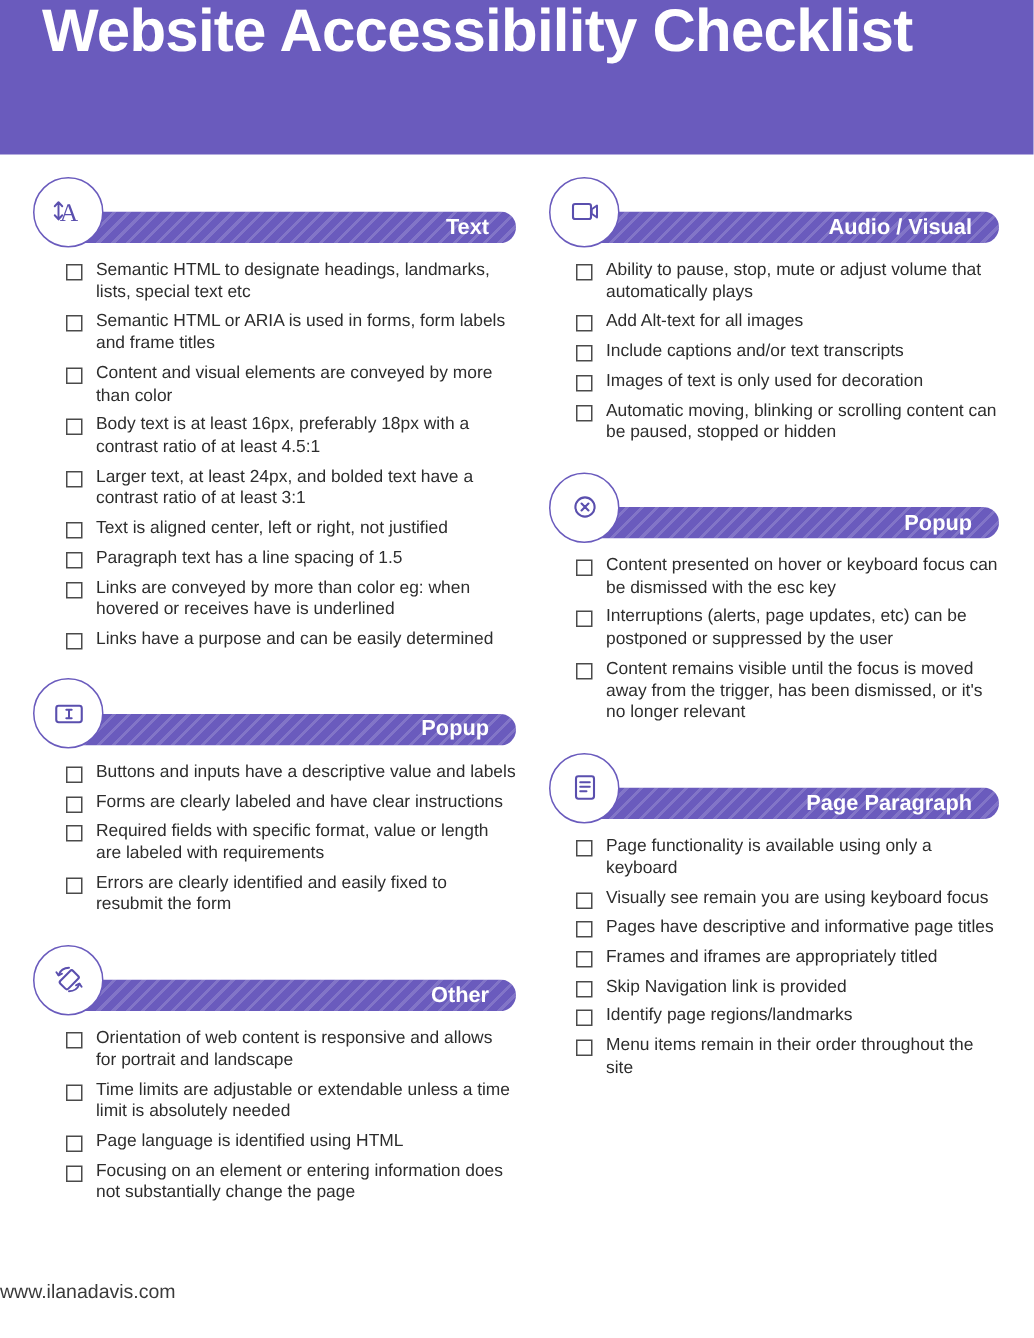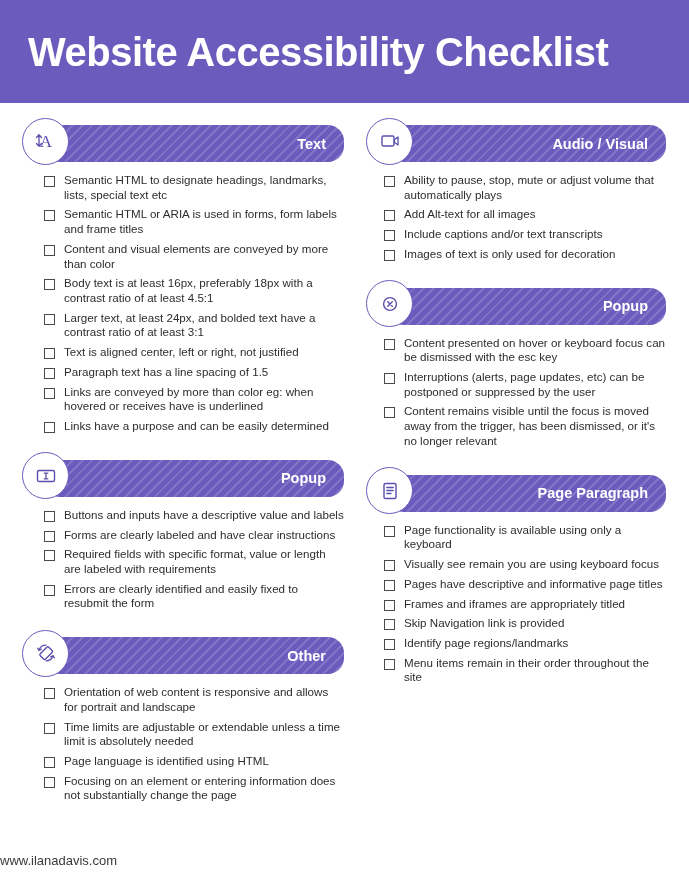--- a/index.html
+++ b/index.html
@@ -19,21 +19,21 @@
     width: 689px;
     height: 892px;
     background: #fff;
     position: relative;
   }
   
   .header {
     background: #6a5bbd;
     height: 103px;
     display: flex;
-    align-items: center;
+    align-items: flex-start;
     padding: 0 28px;
   }
   .header h1 {
     margin: 0;
     color: #ffffff;
     font-size: 40px;
     font-weight: bold;
     letter-spacing: -0.5px;
     line-height: 1.05;
     white-space: nowrap;
@@ -55,22 +55,22 @@
     position: relative;
     height: 48px;
     display: flex;
     align-items: center;
     margin-bottom: 8px;
   }
   .sec-bar {
     position: absolute;
     left: 22px;
     right: 0;
-    top: 8px;
-    height: 37px;
+    top: 24px;
+    height: 21px;
     border-radius: 16px;
     background-color: #6a5bbd;
     background-image: repeating-linear-gradient(
         -45deg,
         rgba(255,255,255,0.16) 0px,
         rgba(255,255,255,0.16) 2px,
         rgba(255,255,255,0) 2px,
         rgba(255,255,255,0) 7px);
     display: flex;
     align-items: center;
@@ -294,20 +294,24 @@
               <span class="itxt">Add Alt-text for all images</span>
             </li>
           <li>
               <span class="cbx"></span>
               <span class="itxt">Include captions and/or text transcripts</span>
             </li>
           <li>
               <span class="cbx"></span>
               <span class="itxt">Images of text is only used for decoration</span>
             </li>
+          <li>
+              <span class="cbx"></span>
+              <span class="itxt">Automatic moving, blinking or scrolling content can be paused, stopped or hidden</span>
+            </li>
         </ul>
       </div>
 
       <div class="section" style="margin-top:18px;">
         <div class="sec-head">
           <div class="sec-bar">
             <span class="sec-title">Popup</span>
           </div>
           <div class="sec-icon">
             <svg width="26" height="26" viewBox="0 0 26 26">

